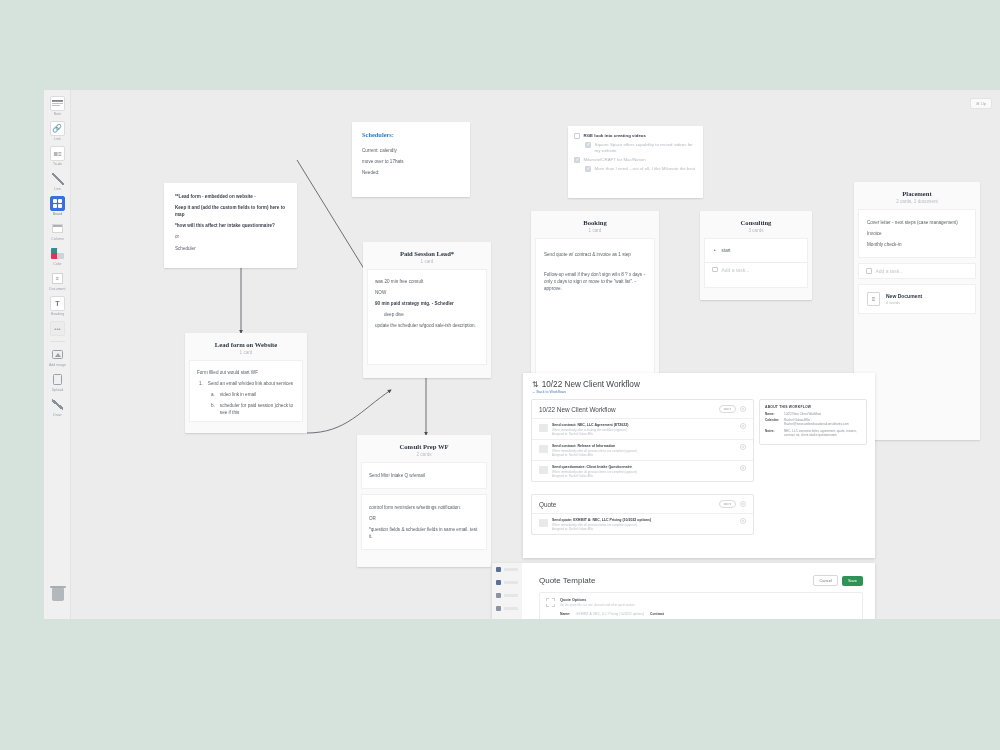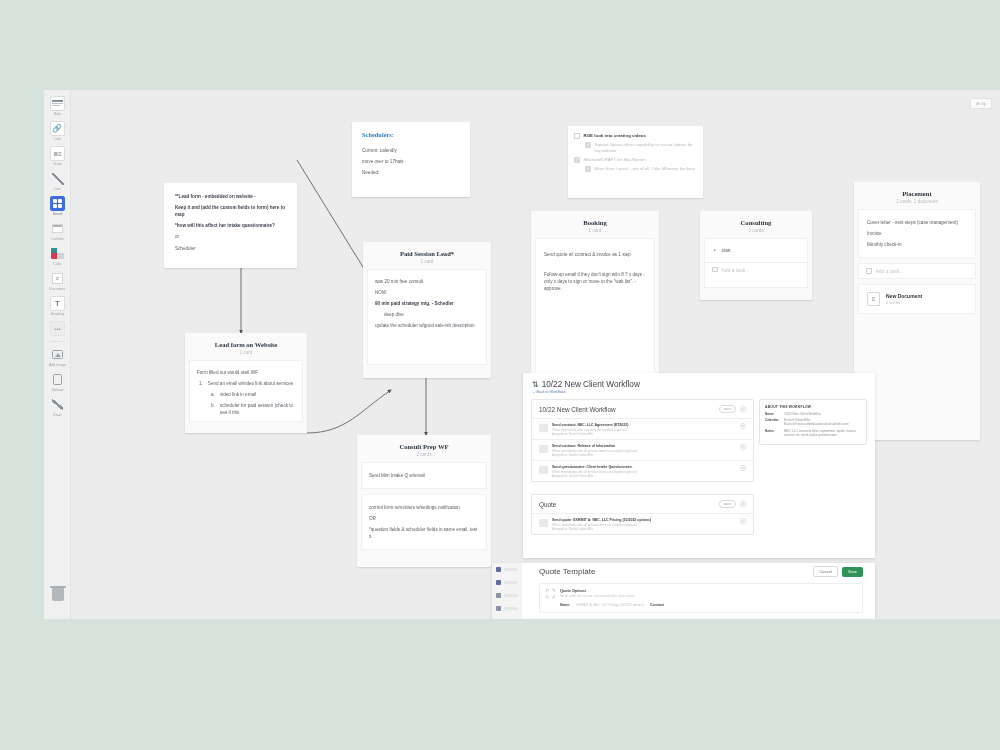--- a/index.html
+++ b/index.html
@@ -494,21 +494,21 @@
         <div class="r">
             <span class="d" style="background:#8a93a3;"></span>
             <span class="t"></span>
           </div>
         <div class="r">
             <span class="d" style="background:#8a93a3;"></span>
             <span class="t"></span>
           </div>
       </div>
       <div style="margin-left:35px;background:#fff;height:100%;">
-        <div style="display:flex;align-items:center;justify-content:space-between;padding:3px 12px 6px 12px;">
+        <div style="display:flex;align-items:center;justify-content:space-between;padding:12px 12px 6px 12px;">
           <span style="font-size:8px;color:#44494e;">Quote Template</span>
           <span style="display:flex;gap:4px;align-items:center;">
             <span class="btn-cancel">Cancel</span>
             <span class="btn-save">Save</span>
           </span>
         </div>
         <div style="margin:0 12px;border:1px solid #ededed;border-radius:2px;padding:5px 6px;">
           <div style="display:flex;gap:5px;align-items:flex-start;">
             <span style="width:9px;height:9px;border:1px dashed #cfcfcf;border-radius:1px;flex:none;"></span>
             <span>

